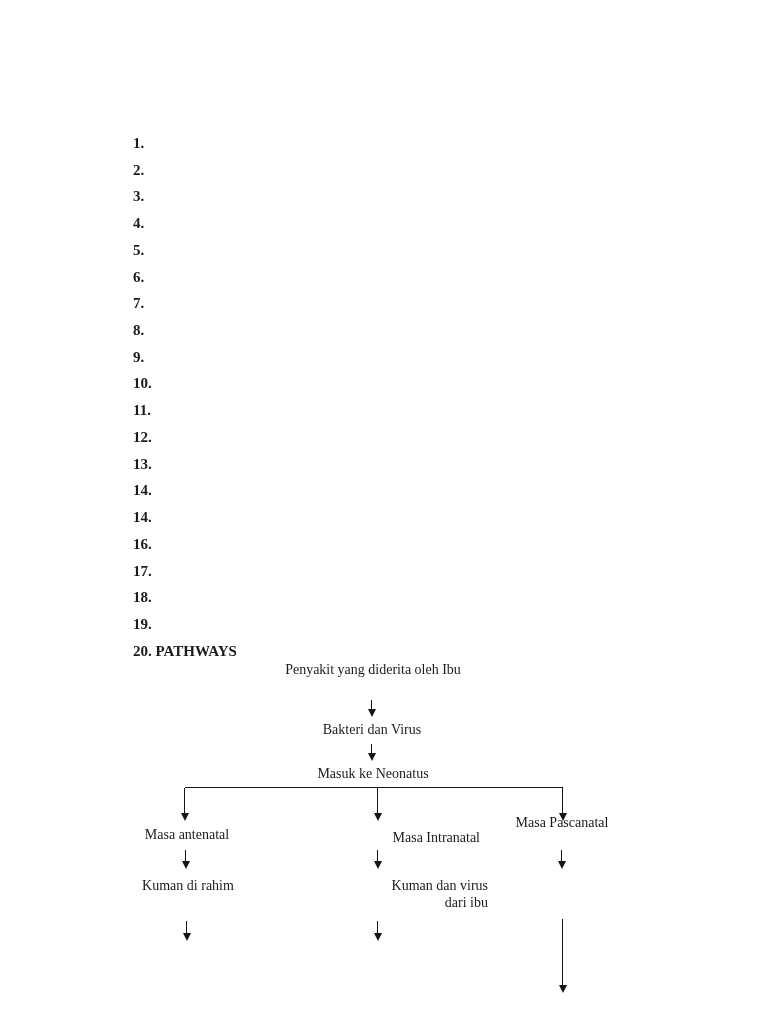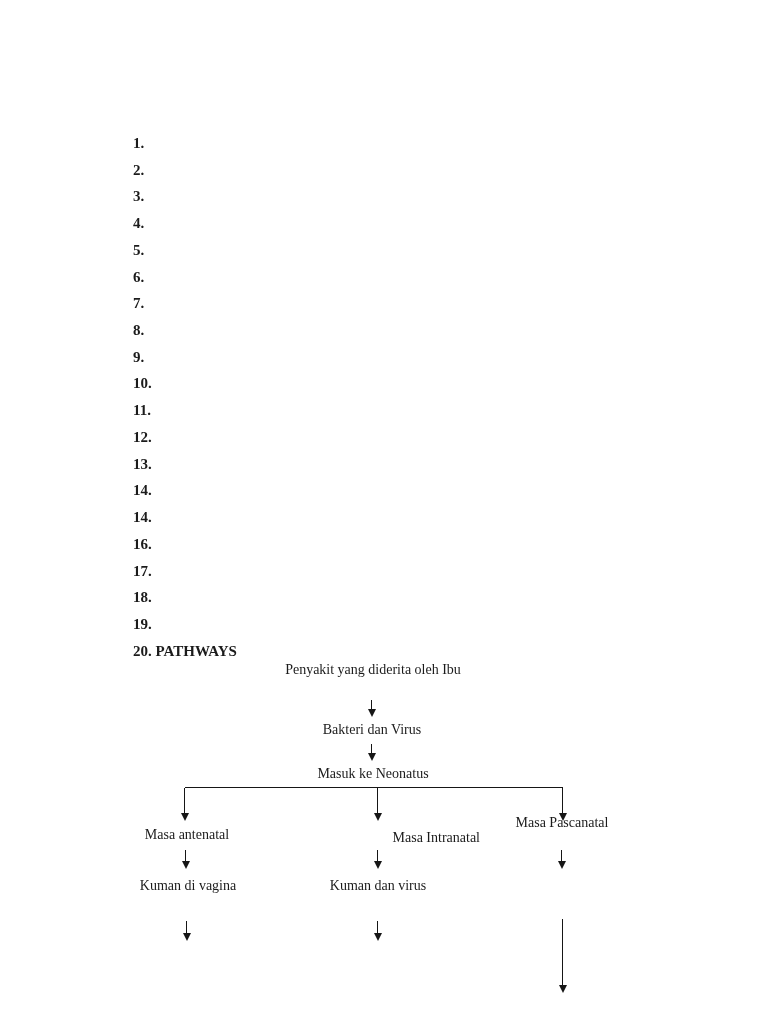--- a/index.html
+++ b/index.html
@@ -127,24 +127,25 @@
     <div class="arrow" style="left:373px; top:850px; height:19px;">
       <div class="shaft"></div>
         <div class="head"></div>
     </div>
     <div class="arrow" style="left:557px; top:850px; height:19px;">
       <div class="shaft"></div>
         <div class="head"></div>
     </div>
 
     <div class="fc" style="left:78px; top:877px; width:220px;">
-      <div>Kuman di vagina</div>
+      <div>Kuman di rahim</div>
     </div>
-    <div class="fc" style="left:268px; top:877px; width:220px;">
+    <div class="fc" style="left:268px; top:877px; width:220px;text-align:right;">
       <div>Kuman dan virus</div>
+      <div>dari ibu</div>
     </div>
     <div class="fc" style="left:453px; top:877px; width:220px;">
     </div>
 
     <div class="arrow" style="left:182px; top:921px; height:20px;">
       <div class="shaft"></div>
         <div class="head"></div>
     </div>
     <div class="arrow" style="left:373px; top:921px; height:20px;">
       <div class="shaft"></div>

